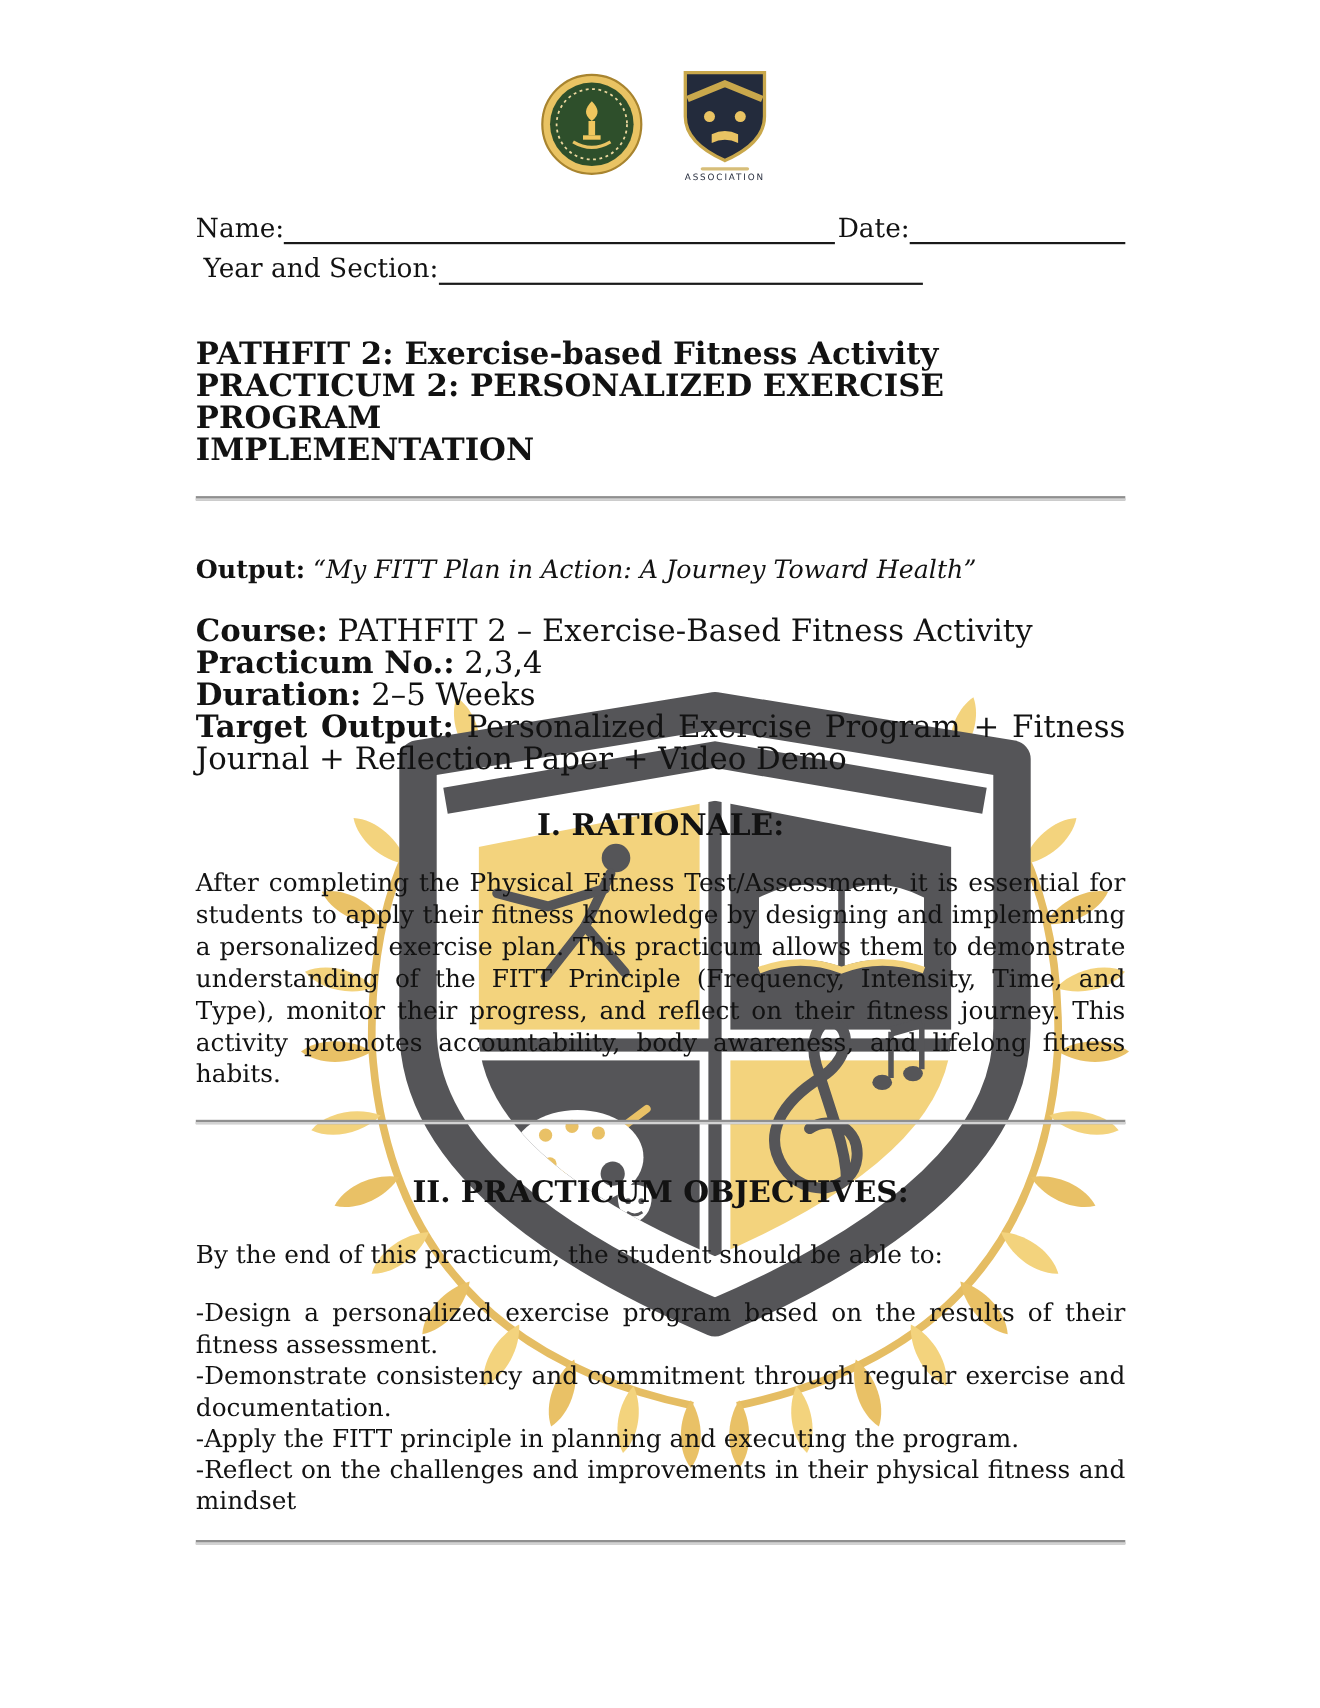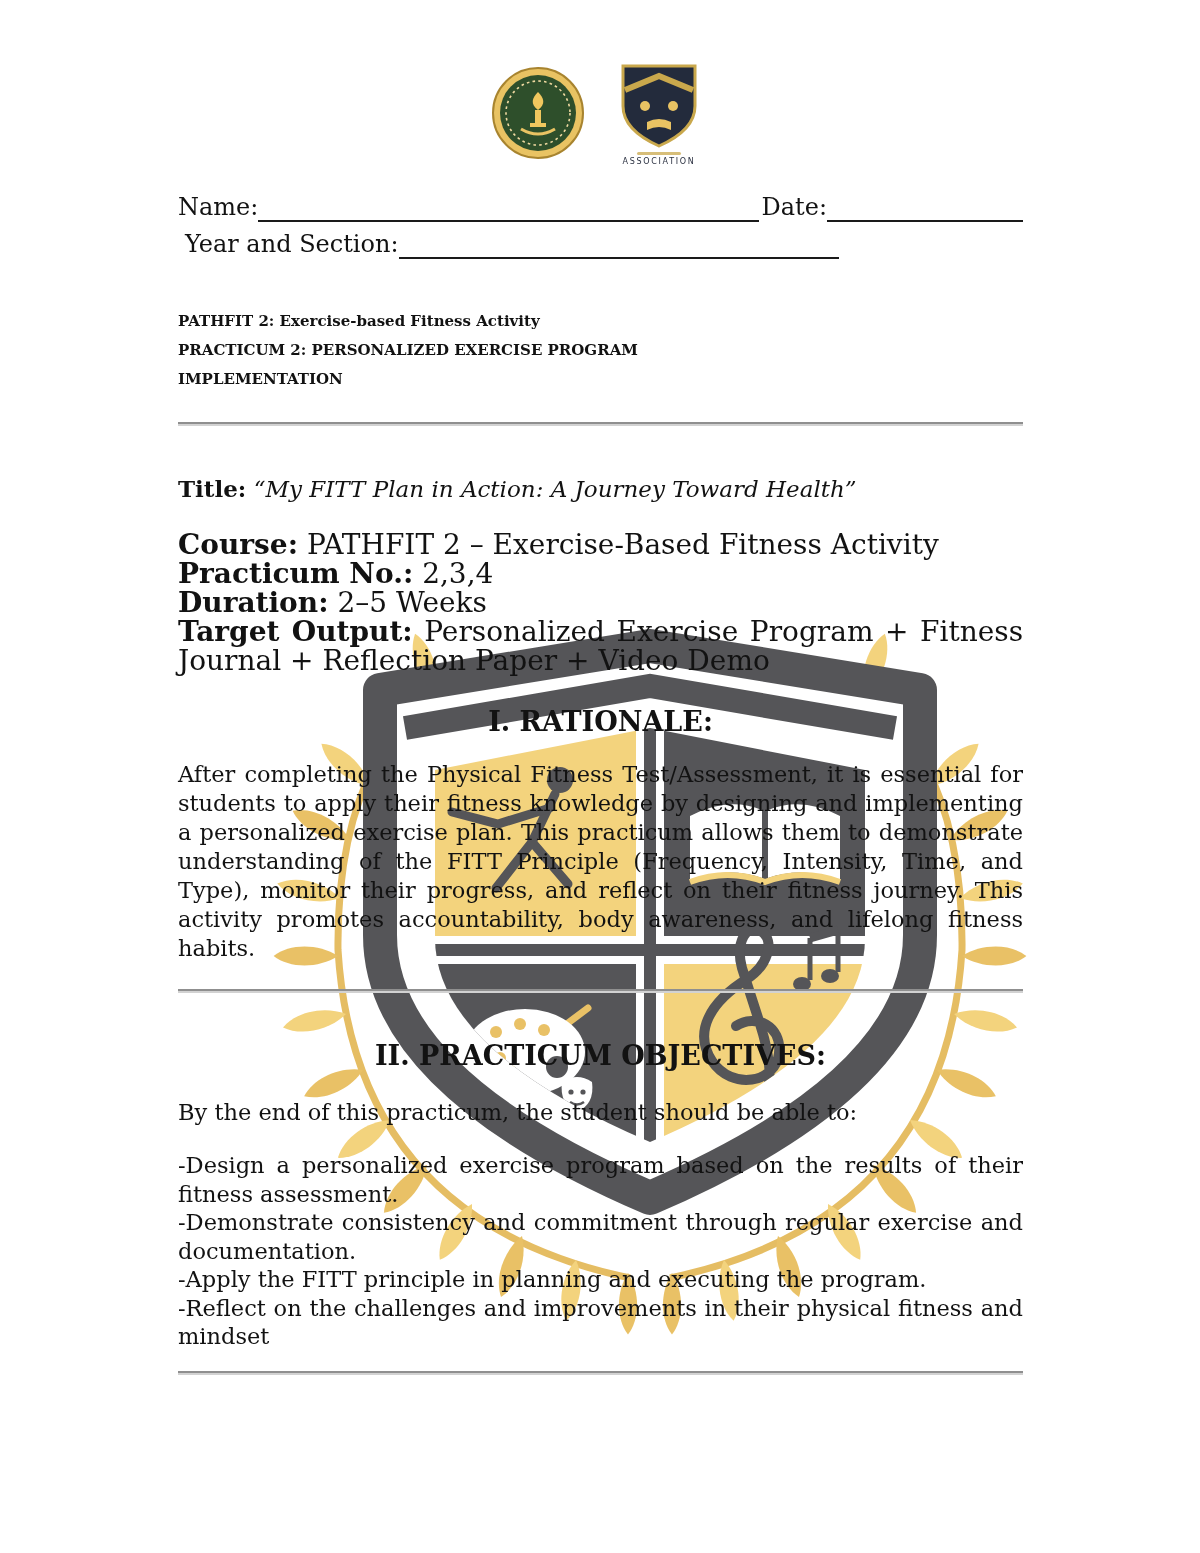--- a/index.html
+++ b/index.html
@@ -18,21 +18,21 @@
   .crest-caption{font-family:"DejaVu Sans","Liberation Sans",sans-serif;font-size:8px;letter-spacing:1.7px;color:#2A3040;margin-top:2px;white-space:nowrap;}
   
   .content{position:absolute;left:178px;top:0;width:845px;z-index:1;}
   .form-row{display:flex;align-items:flex-end;font-size:24px;line-height:30px;}
   .row-name{margin-top:192px;}
   .row-year{margin-top:7px;padding-left:7px;}
   .fill-line{border-bottom:2px solid #1a1a1a;height:26px;display:inline-block;}
   .fill-grow{flex:1;margin-right:3px;}
   .fill-date{width:196px;}
   .fill-year{width:440px;}
-  .doc-heading{margin-top:48px;font-weight:bold;font-size:15px;line-height:29px;}
+  .doc-heading{margin-top:48px;font-weight:bold;font-size:28px;line-height:29px;}
   .doc-heading p{margin:0;}
   .rule{height:2px;background:#8f8f8f;border-bottom:2px solid #d2d2d2;}
   .rule-1{margin-top:28px;}
   .rule-2{margin-top:26px;}
   .rule-3{margin-top:20px;}
   .title-line{margin:48px 0 0 0;font-size:23px;line-height:30px;}
   .lbl{font-weight:bold;}
   .title-val{font-style:italic;text-align:right;}
   .meta-block{margin-top:26px;font-size:28px;line-height:29px;text-align:justify;}
   .meta-block p{margin:0;}
@@ -183,21 +183,21 @@
 
   <div class="doc-heading">
     <p>PATHFIT 2: Exercise-based Fitness Activity</p>
     <p>PRACTICUM 2: PERSONALIZED EXERCISE PROGRAM</p>
     <p>IMPLEMENTATION</p>
   </div>
 
   <div class="rule rule-1"></div>
 
   <p class="title-line">
-    <span class="lbl">Title:</span>
+    <span class="lbl">Output:</span>
     <span class="title-val">“My FITT Plan in Action: A Journey Toward Health”</span>
   </p>
 
   <div class="meta-block">
     <p>
       <span class="lbl">Course:</span>
       <span>PATHFIT 2 – Exercise-Based Fitness Activity</span>
     </p>
     <p>
       <span class="lbl">Practicum No.:</span>

